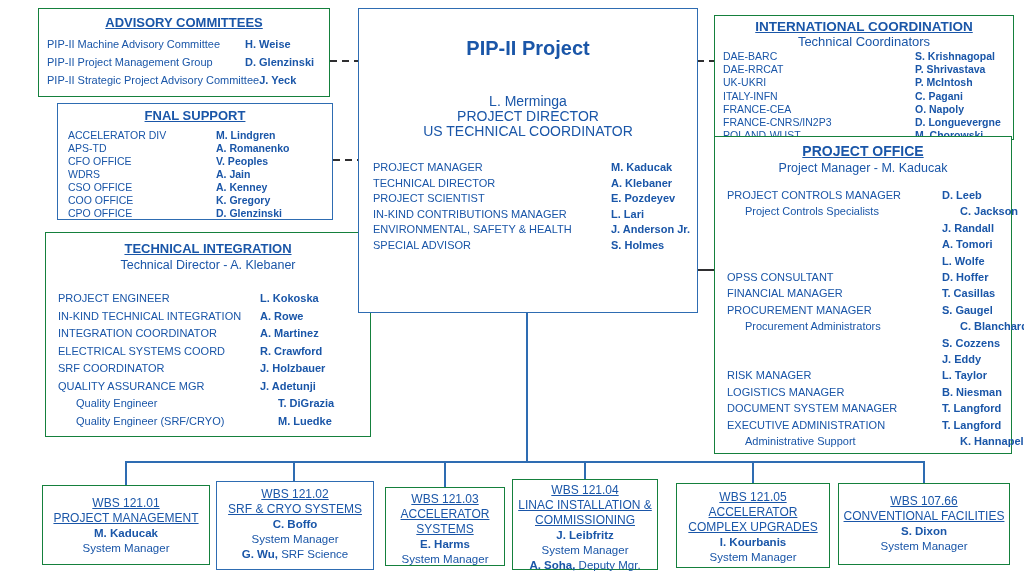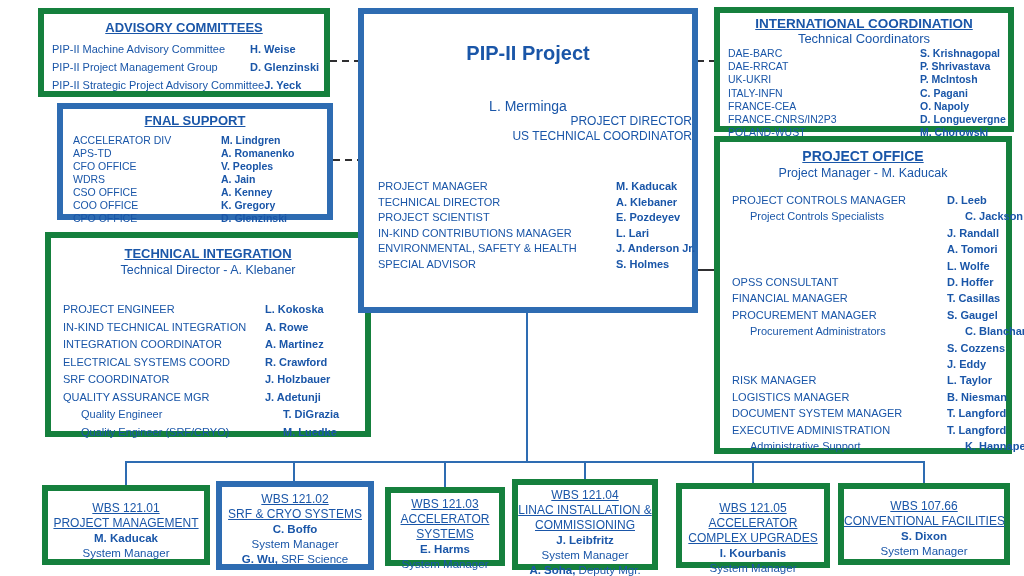--- a/index.html
+++ b/index.html
@@ -1,21 +1,21 @@
 <!DOCTYPE html>
 <html><head>
 <meta charset="utf-8">
 <style>
   html,body{margin:0;padding:0}
   body{
     width:1024px;height:576px;position:relative;overflow:hidden;
     background:#ffffff;color:#1a56a8;
     font-family:"Liberation Sans", sans-serif;
   }
-  .box{position:absolute;box-sizing:border-box;background:#fff;border:6px solid #15803d}
+  .box{position:absolute;box-sizing:border-box;background:#fff;border:1px solid #15803d}
   .box.blue{border-color:#2e6cb2}
   .box-title{font-weight:700;text-decoration:underline;text-align:center;font-size:13px;white-space:nowrap}
   .box-sub{font-weight:400;text-align:center;font-size:12.5px;white-space:nowrap}
   .row{display:flex;white-space:nowrap}
   .lbl{flex:0 0 auto}
   .nm{font-weight:700}
   .row.indent .lbl{padding-left:18px}
 
   
   #advisory{left:38px;top:8px;width:292px;height:89px;padding:6px 8px}
@@ -23,56 +23,56 @@
   #advisory .row{font-size:11px;line-height:18px}
   #advisory .lbl{min-width:198px}
 
   #fnal{left:57px;top:103px;width:276px;height:117px;padding:4px 10px}
   #fnal .box-title{margin-bottom:6px}
   #fnal .row{font-size:10.5px;line-height:13px}
   #fnal .lbl{min-width:148px}
 
   #ti{left:45px;top:232px;width:326px;height:205px;padding:8px 12px}
   #ti .box-title{margin-bottom:2px}
-  #ti .box-sub{margin-bottom:24px}
+  #ti .box-sub{margin-bottom:18px}
   #ti .row{font-size:11px;line-height:17.5px}
   #ti .lbl{min-width:202px}
 
   
   #center{left:358px;top:8px;width:340px;height:305px}
   .center-title{margin-top:28px;text-align:center;font-size:20px;font-weight:700}
   .center-leader{margin-top:33px;text-align:center;font-size:14px;font-weight:400}
-  .center-role{text-align:right;font-size:12px;line-height:15px}
-  #center .rows{margin-top:35px;padding:0 14px}
+  .center-role{text-align:center;font-size:14px;line-height:15px}
+  #center .rows{margin-top:21px;padding:0 14px}
   #center .row{font-size:11px;line-height:15.5px}
   #center .lbl{min-width:238px}
 
   
-  #intl{left:714px;top:7px;width:300px;height:125px;padding:3px 8px}
+  #intl{left:714px;top:15px;width:300px;height:125px;padding:3px 8px}
   #intl .box-title{font-size:13.5px}
   #intl .box-sub{font-size:13px;margin-bottom:1px}
   #intl .row{font-size:10.5px;line-height:13.2px}
   #intl .lbl{min-width:192px}
 
   #po{left:714px;top:136px;width:298px;height:318px;padding:6px 12px}
   #po .box-title{font-size:14px;margin-bottom:2px}
   #po .box-sub{margin-bottom:12px}
   #po .row{font-size:11px;line-height:16.4px}
   #po .lbl{min-width:215px}
 
   
   .wbs .wline{font-size:11.5px;line-height:15px;text-align:center;white-space:nowrap}
   .wline.u{text-decoration:underline;font-size:12px}
   .wline.b{font-weight:700}
   .bseg{font-weight:700}
   #wbs1{left:42px;top:485px;width:168px;height:80px;padding-top:10px}
   #wbs2{left:216px;top:481px;width:158px;height:89px;padding-top:5px}
   #wbs3{left:385px;top:487px;width:120px;height:79px;padding-top:4px}
   #wbs4{left:512px;top:479px;width:146px;height:91px;padding-top:3px}
-  #wbs5{left:676px;top:483px;width:154px;height:85px;padding-top:12px}
+  #wbs5{left:676px;top:483px;width:154px;height:85px;padding-top:6px}
   #wbs6{left:838px;top:483px;width:172px;height:82px;padding-top:10px}
 
   
   .dash{position:absolute;height:2px;background:repeating-linear-gradient(90deg,#2f2f31 0 7px,transparent 7px 12px)}
   .soliddark{position:absolute;background:#2f2f31}
   .blueline{position:absolute;background:#2e6cb2}
   #c-adv{left:330px;top:60px;width:28px}
   #c-fnal{left:333px;top:159px;width:25px}
   #c-ti{left:334px;top:282px;width:24px;height:2px}
   #c-intl{left:697px;top:60px;width:17px}

